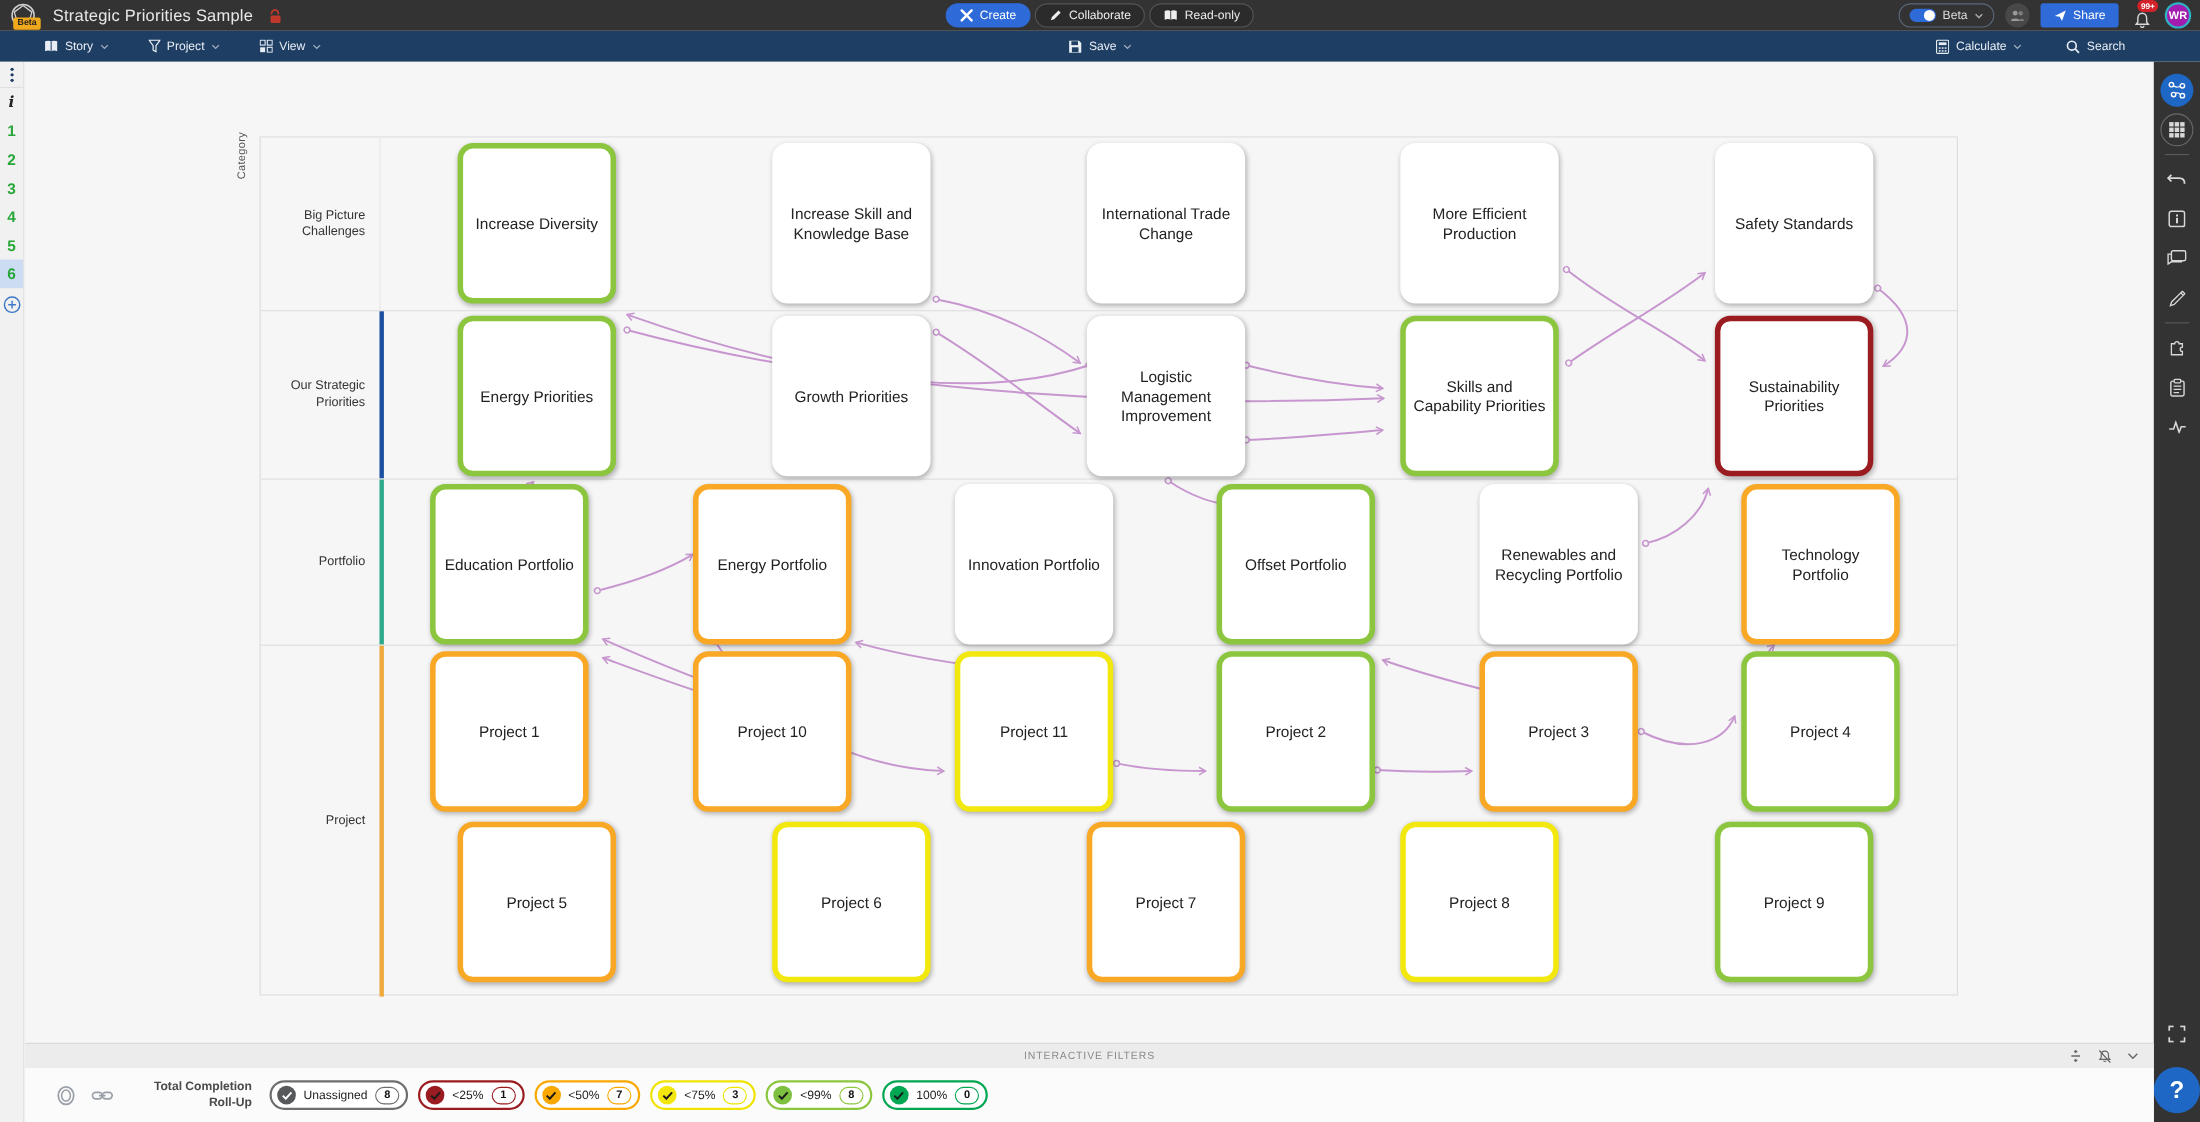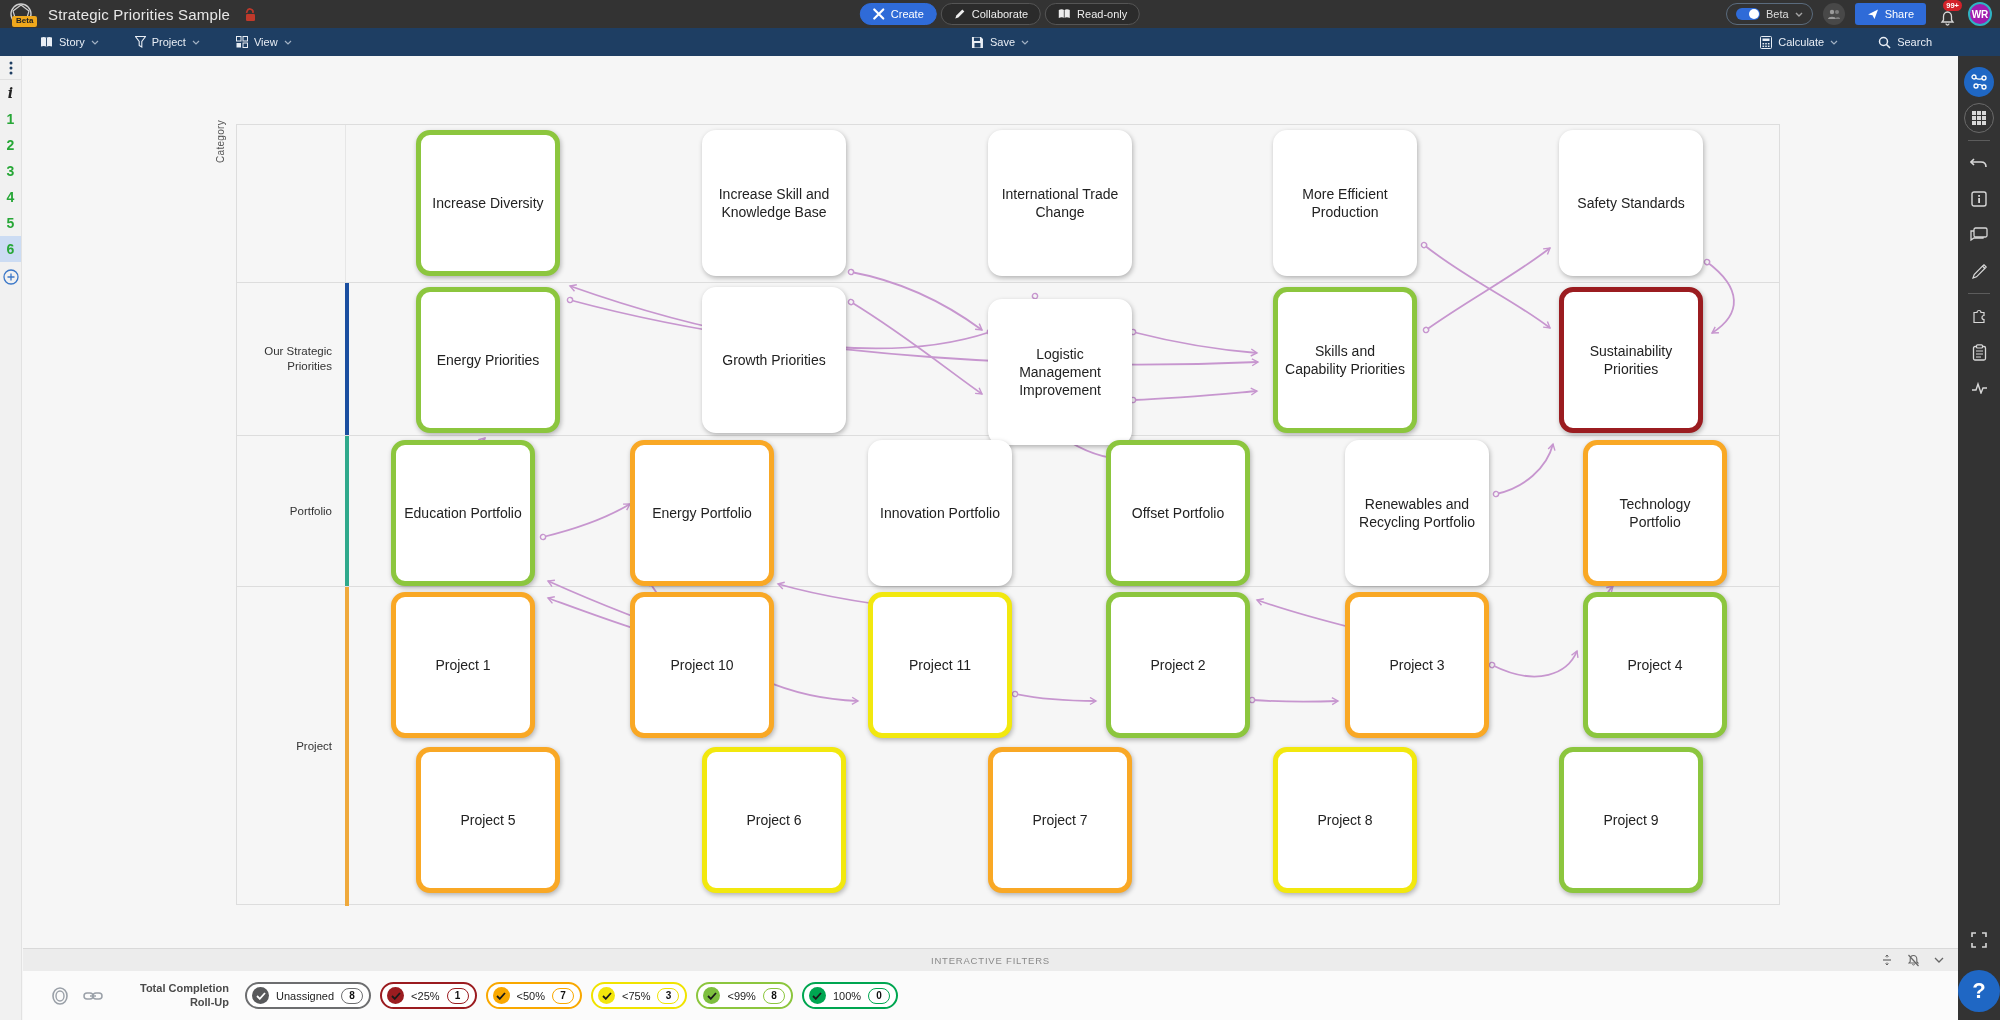--- a/index.html
+++ b/index.html
@@ -329,20 +329,21 @@
         </svg>
     </div>
     <div class="help-btn">?</div>
   </div>
 </div>
 
 <div id="main">
   <div id="axis-label">Category</div>
   <div id="grid">
       <div class="band" style="top: 0px; height: 157px;">
+        <div class="band-label">Big Picture Challenges</div>
         <div class="band-sep"></div>
       </div>
       <div class="band" style="top: 157px; height: 153px;">
         <div class="band-label">Our Strategic Priorities</div>
         <div class="band-sep"></div>
         <div class="band-bar" style="background: rgb(27, 79, 160);"></div>
       </div>
       <div class="band" style="top: 310px; height: 151px;">
         <div class="band-label">Portfolio</div>
         <div class="band-sep"></div>
@@ -404,21 +405,21 @@
       </div>
       <div class="card" style="left: 1536px; top: 74px; border-color: rgb(255, 255, 255);">
         <span>Safety Standards</span>
       </div>
       <div class="card" style="left: 393px; top: 231px; border-color: rgb(140, 198, 62);">
         <span>Energy Priorities</span>
       </div>
       <div class="card" style="left: 679px; top: 231px; border-color: rgb(255, 255, 255);">
         <span>Growth Priorities</span>
       </div>
-      <div class="card" style="left: 965px; top: 231px; border-color: rgb(255, 255, 255); margin-top: 12px;">
+      <div class="card" style="left: 965px; top: 231px; border-color: rgb(255, 255, 255);">
         <span>Logistic Management Improvement</span>
       </div>
       <div class="card" style="left: 1250px; top: 231px; border-color: rgb(140, 198, 62);">
         <span>Skills and Capability Priorities</span>
       </div>
       <div class="card" style="left: 1536px; top: 231px; border-color: rgb(155, 28, 32);">
         <span>Sustainability Priorities</span>
       </div>
       <div class="card" style="left: 368px; top: 384px; border-color: rgb(140, 198, 62);">
         <span>Education Portfolio</span>

